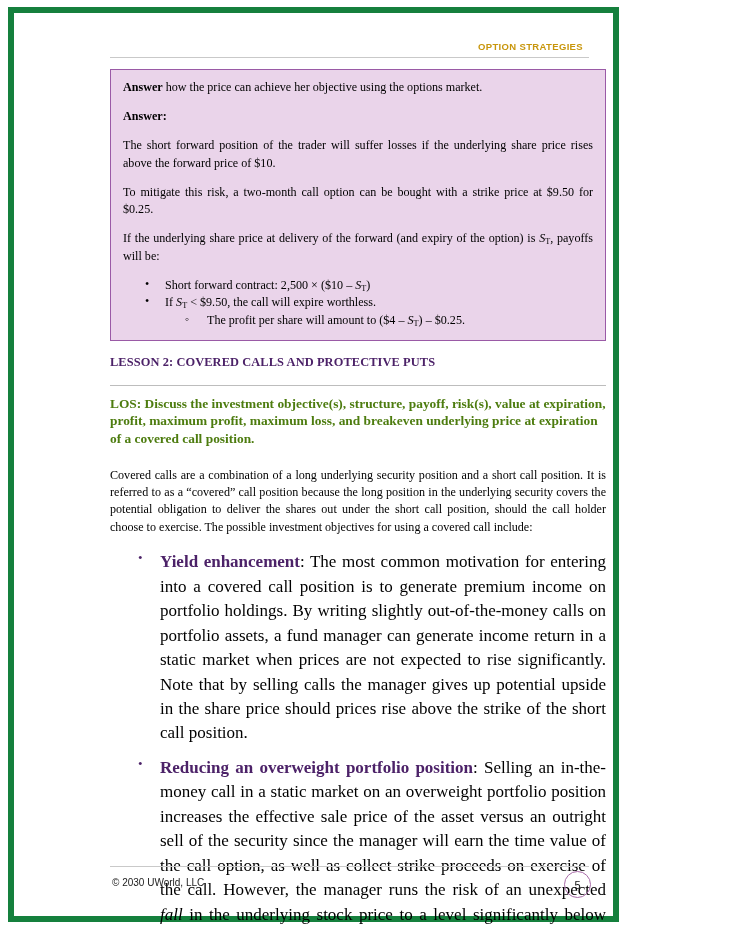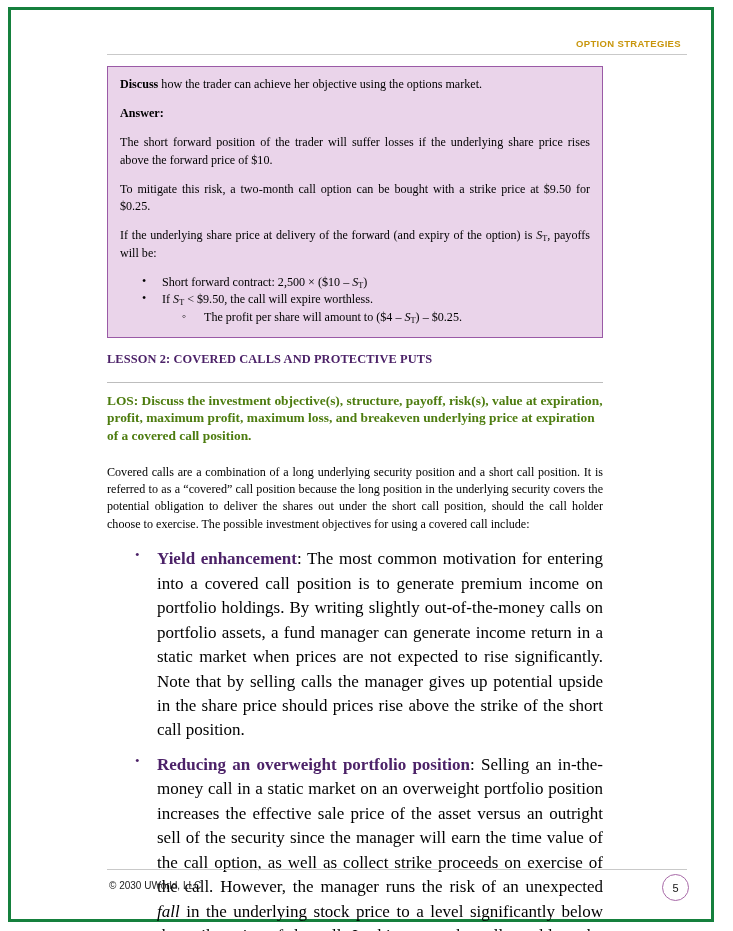--- a/index.html
+++ b/index.html
@@ -14,24 +14,24 @@
     color: #000000;
     overflow: hidden;
     position: relative;
   }
 
   
   #page {
     position: absolute;
     left: 8px;
     top: 7px;
-    width: 706px;
+    width: 611px;
     height: 915px;
     background: #ffffff;
-    border: 3px solid #15803d;
+    border: 6px solid #15803d;
     box-sizing: border-box;
   }
 
   
   #header {
     position: absolute;
     left: 0;
     top: 24px;
     width: 100%;
     height: 22px;
@@ -210,21 +210,21 @@
   <div id="header">
     <div id="header-rule"></div>
     <div id="header-title">OPTION STRATEGIES</div>
   </div>
 
   <div id="content">
 
     <div class="callout-box">
 
 
-      <p><b>Discuss</b><span> how the trader can achieve her objective using the options market.</span></p>
+      <p><b>Answer</b><span> how the price can achieve her objective using the options market.</span></p>
 
       <p><b>Answer:</b></p>
 
       <p>The short forward position of the trader will suffer losses if the underlying share price rises above the forward price of $10.</p>
 
       <p>To mitigate this risk, a two-month call option can be bought with a strike price at $9.50 for $0.25.</p>
 
       <p><span>If the underlying share price at delivery of the forward (and expiry of the option) is </span><span class="var">S</span><sub>T</sub><span>, payoffs will be:</span></p>
 
       <ul>

